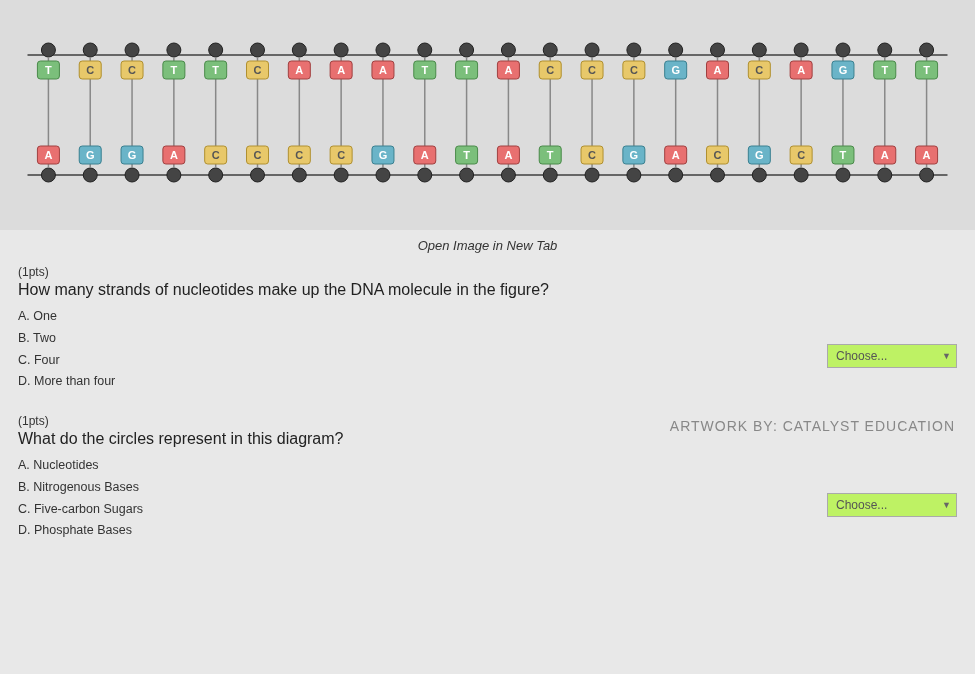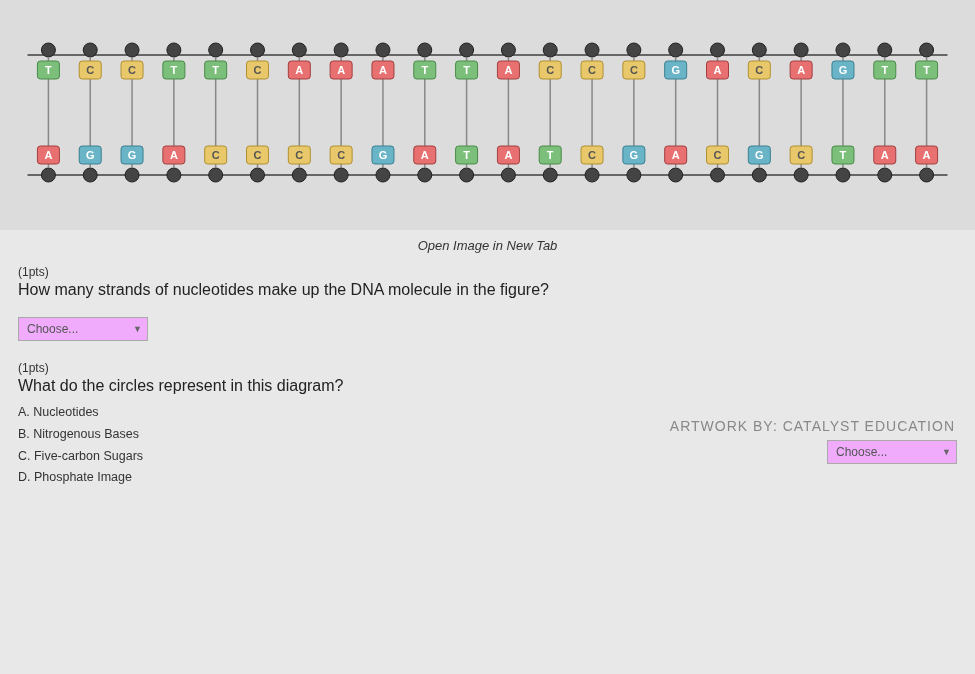--- a/index.html
+++ b/index.html
@@ -99,21 +99,21 @@
 
     .choose-dropdown {
       display: flex;
       align-items: center;
       margin-top: 10px;
       align-self: center;
     }
 
     .choose-select {
       border: 1px solid #aaa;
-      background: #f0abfc;
+      background: #bef264;
       padding: 4px 24px 4px 8px;
       font-size: 12px;
       color: #555;
       appearance: none;
       -webkit-appearance: none;
       width: 130px;
       cursor: pointer;
       position: relative;
     }
 
@@ -370,20 +370,26 @@
   <div class="open-image-link">
     <a href="#">Open Image in New Tab</a>
   </div>
 
   <div class="questions-area">
 
     <div class="question-block">
       <div class="question-pts">(1pts)</div>
       <div class="question-text">How many strands of nucleotides make up the DNA molecule in the figure?</div>
       <div class="options-row">
+        <ul class="options-list">
+          <li>A.  One</li>
+          <li>B.  Two</li>
+          <li>C.  Four</li>
+          <li>D.  More than four</li>
+        </ul>
         <div class="choose-dropdown">
           <div class="select-wrapper">
             <select class="choose-select">
               <option value="">Choose...</option>
               <option value="A">One</option>
               <option value="B">Two</option>
               <option value="C">Four</option>
               <option value="D">More than four</option>
             </select>
           </div>
@@ -392,21 +398,21 @@
     </div>
 
     <div class="question-block">
       <div class="question-pts">(1pts)</div>
       <div class="question-text">What do the circles represent in this diagram?</div>
       <div class="options-row">
         <ul class="options-list">
           <li>A.  Nucleotides</li>
           <li>B.  Nitrogenous Bases</li>
           <li>C.  Five-carbon Sugars</li>
-          <li>D.  Phosphate Image</li>
+          <li>D.  Phosphate Bases</li>
         </ul>
         <div class="choose-dropdown">
           <div class="select-wrapper">
             <select class="choose-select">
               <option value="">Choose...</option>
               <option value="A">Nucleotides</option>
               <option value="B">Nitrogenous Bases</option>
               <option value="C">Five-carbon Sugars</option>
               <option value="D">Phosphate Groups</option>
             </select>

